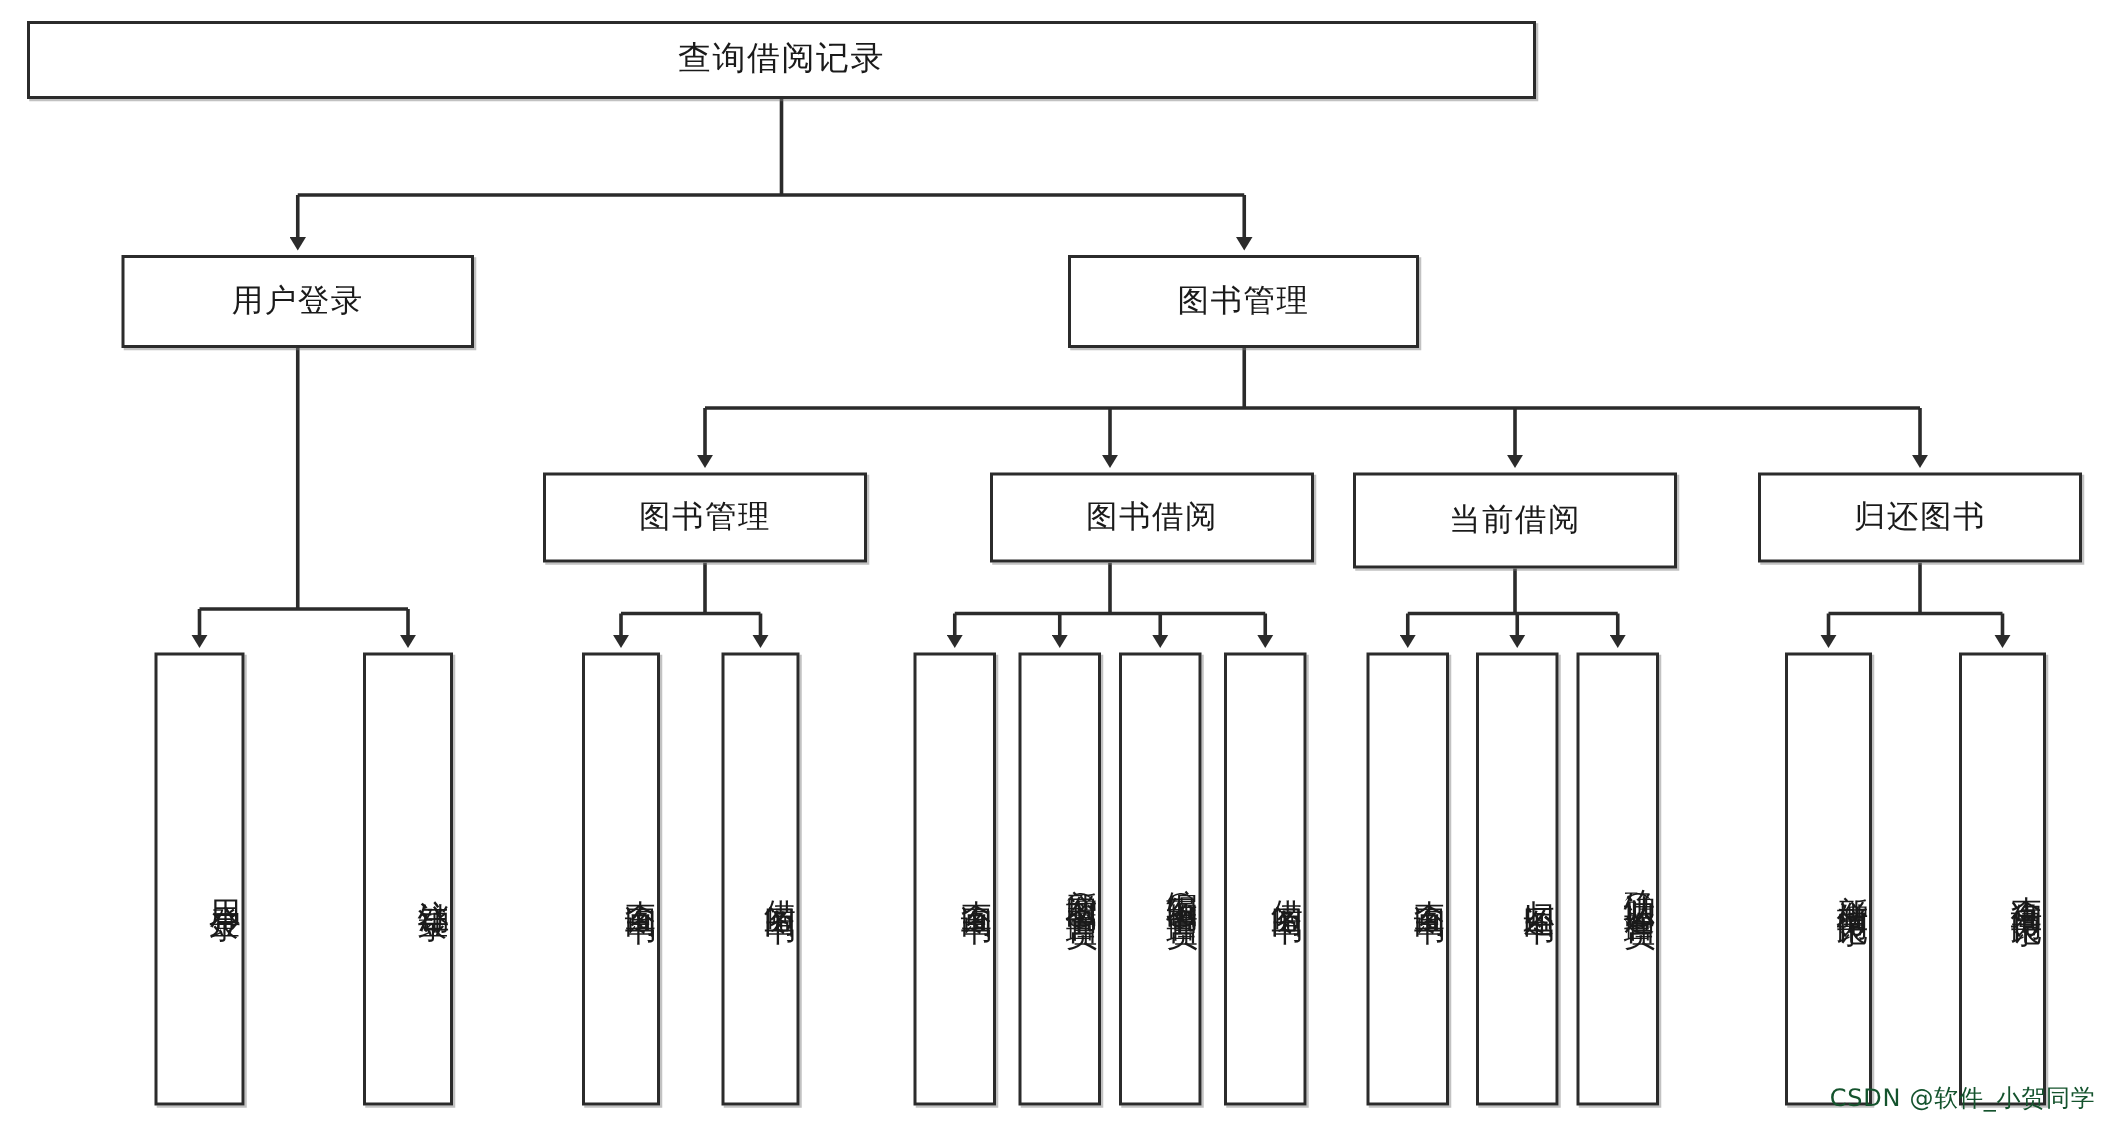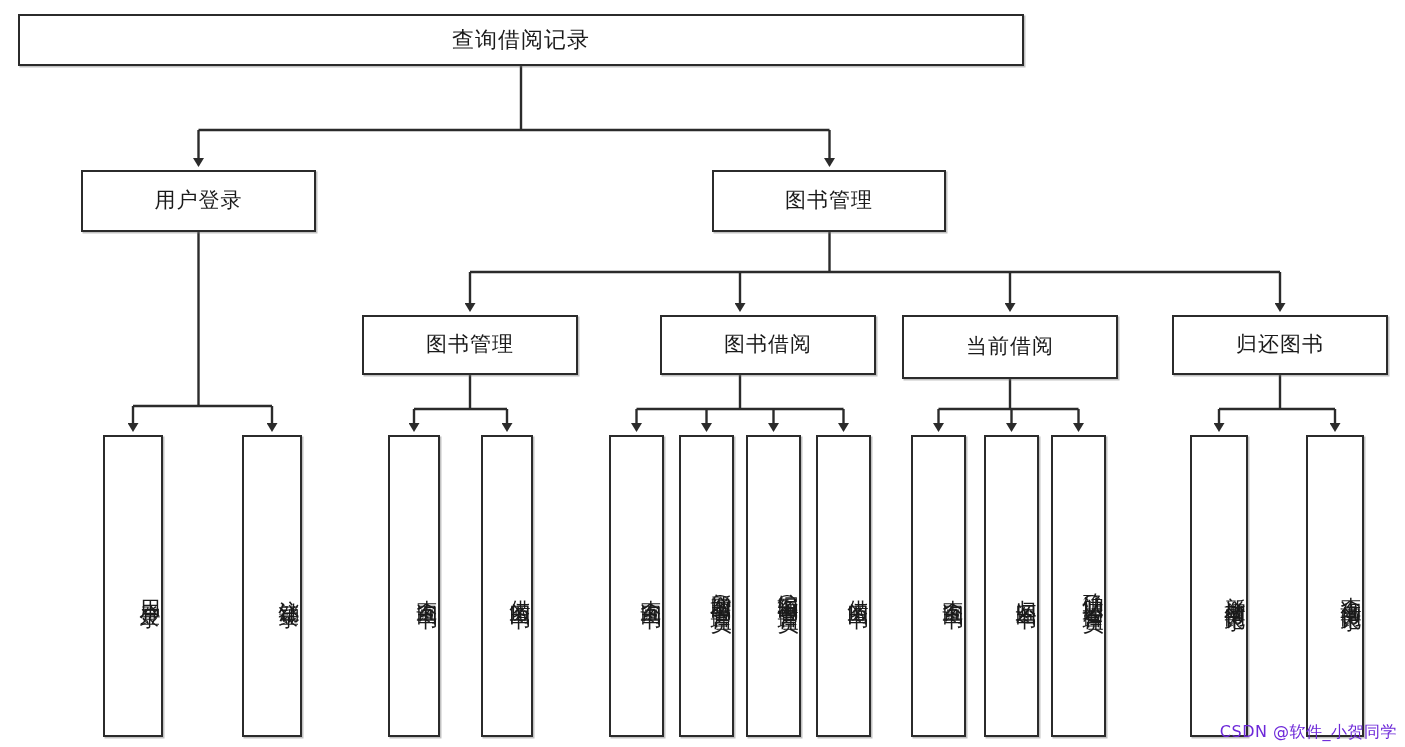--- a/index.html
+++ b/index.html
@@ -57,21 +57,21 @@
   .vlabel {
     writing-mode: vertical-rl;
     text-orientation: upright;
     white-space: nowrap;
   }
   .watermark {
     position: absolute;
     right: 8px;
     bottom: 4px;
     font-size: 16px;
-    color: #6d28d9;
+    color: #14532d;
     letter-spacing: 0.5px;
     white-space: nowrap;
     margin-left: 34px;
   }
 </style>
 </head>
 <body>
 
 <div id="canvas">
 

